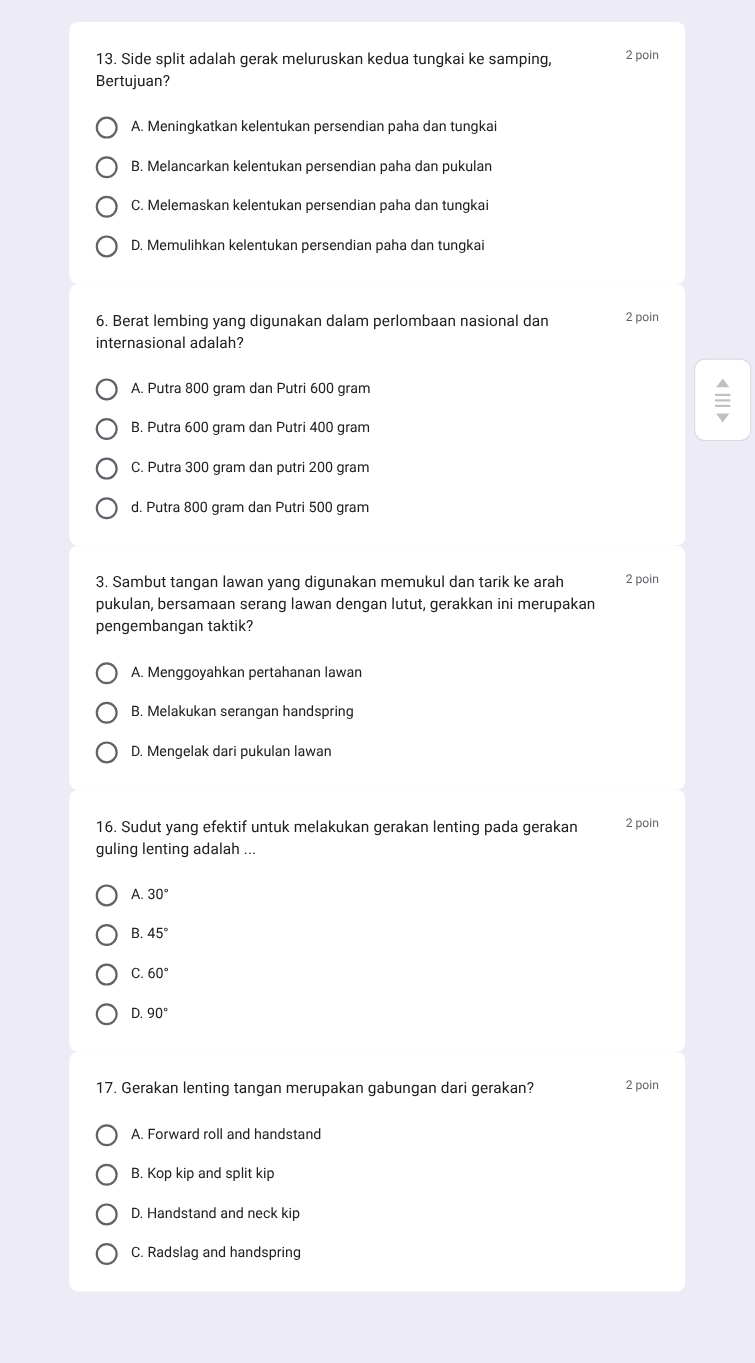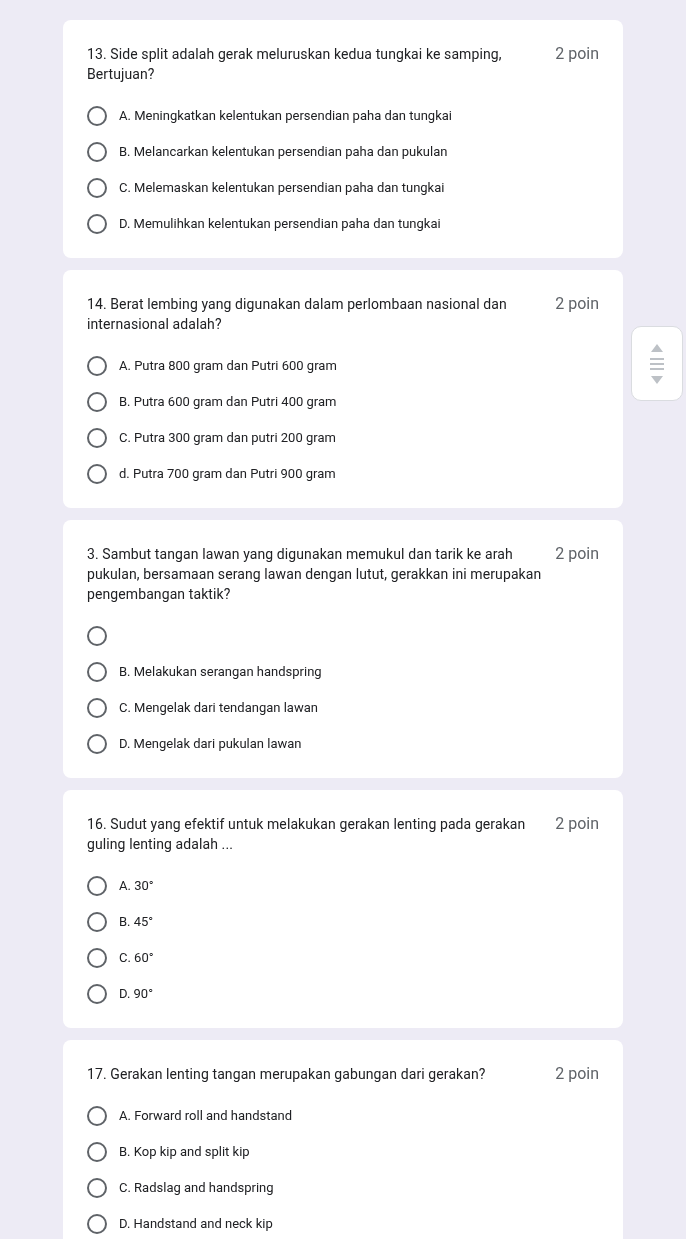--- a/index.html
+++ b/index.html
@@ -15,38 +15,38 @@
   }
   .content {
     width: 560px;
     margin: 0 auto;
     padding-top: 20px;
   }
   .card {
     background: #fff;
     border-radius: 8px;
     padding: 24px;
-    margin-bottom: 12px;
+    margin-bottom: 0;
   }
   .qhead {
     display: flex;
     justify-content: space-between;
     align-items: flex-start;
     margin-bottom: 22px;
   }
   .qtext {
     font-size: 14px;
     line-height: 20px;
     color: #202124;
     flex: 1;
     padding-right: 8px;
     letter-spacing: 0.1px;
   }
   .points {
-    font-size: 16px;
+    font-size: 11px;
     color: #5f6368;
     white-space: nowrap;
     margin-left: 4px;
   }
   .option {
     display: flex;
     align-items: center;
     gap: 12px;
     margin-bottom: 16px;
   }
@@ -126,59 +126,56 @@
         <div class="opt-label">C. Melemaskan kelentukan persendian paha dan tungkai</div>
       </div>
     <div class="option">
         <div class="radio"></div>
         <div class="opt-label">D. Memulihkan kelentukan persendian paha dan tungkai</div>
       </div>
   </div>
 
   <div class="card">
     <div class="qhead">
-      <div class="qtext">14. Berat lembing yang digunakan dalam perlombaan nasional dan internasional adalah?</div>
+      <div class="qtext">6. Berat lembing yang digunakan dalam perlombaan nasional dan internasional adalah?</div>
       <div class="points">2 poin</div>
     </div>
     <div class="option">
         <div class="radio"></div>
         <div class="opt-label">A. Putra 800 gram dan Putri 600 gram</div>
       </div>
     <div class="option">
         <div class="radio"></div>
         <div class="opt-label">B. Putra 600 gram dan Putri 400 gram</div>
       </div>
     <div class="option">
         <div class="radio"></div>
         <div class="opt-label">C. Putra 300 gram dan putri 200 gram</div>
       </div>
     <div class="option">
         <div class="radio"></div>
-        <div class="opt-label">d. Putra 700 gram dan Putri 900 gram</div>
+        <div class="opt-label">d. Putra 800 gram dan Putri 500 gram</div>
       </div>
   </div>
 
   <div class="card">
     <div class="qhead">
       <div class="qtext">3. Sambut tangan lawan yang digunakan memukul dan tarik ke arah pukulan, bersamaan serang lawan dengan lutut, gerakkan ini merupakan pengembangan taktik?</div>
       <div class="points">2 poin</div>
     </div>
     <div class="option">
         <div class="radio"></div>
+        <div class="opt-label">A. Menggoyahkan pertahanan lawan</div>
       </div>
     <div class="option">
         <div class="radio"></div>
         <div class="opt-label">B. Melakukan serangan handspring</div>
       </div>
     <div class="option">
         <div class="radio"></div>
-        <div class="opt-label">C. Mengelak dari tendangan lawan</div>
-      </div>
-    <div class="option">
-        <div class="radio"></div>
         <div class="opt-label">D. Mengelak dari pukulan lawan</div>
       </div>
   </div>
 
   <div class="card">
     <div class="qhead">
       <div class="qtext">16. Sudut yang efektif untuk melakukan gerakan lenting pada gerakan guling lenting adalah ...</div>
       <div class="points">2 poin</div>
     </div>
     <div class="option">
@@ -207,25 +204,25 @@
     <div class="option">
         <div class="radio"></div>
         <div class="opt-label">A. Forward roll and handstand</div>
       </div>
     <div class="option">
         <div class="radio"></div>
         <div class="opt-label">B. Kop kip and split kip</div>
       </div>
     <div class="option">
         <div class="radio"></div>
+        <div class="opt-label">D. Handstand and neck kip</div>
+      </div>
+    <div class="option">
+        <div class="radio"></div>
         <div class="opt-label">C. Radslag and  handspring</div>
-      </div>
-    <div class="option">
-        <div class="radio"></div>
-        <div class="opt-label">D. Handstand and neck kip</div>
       </div>
   </div>
 
 </div>
 
 <div class="scroller">
   <div class="tri-up"></div>
   <div class="lines">
       <span></span>
       <span></span>

